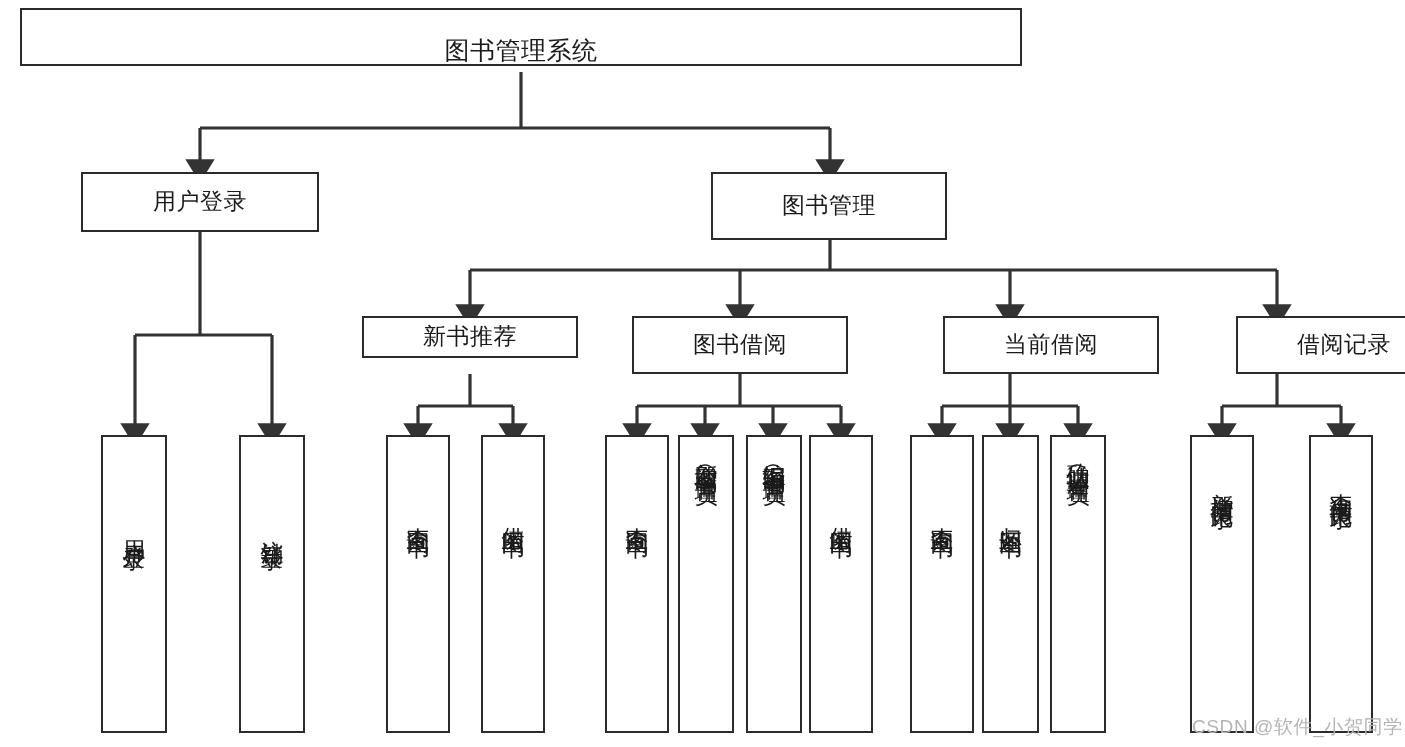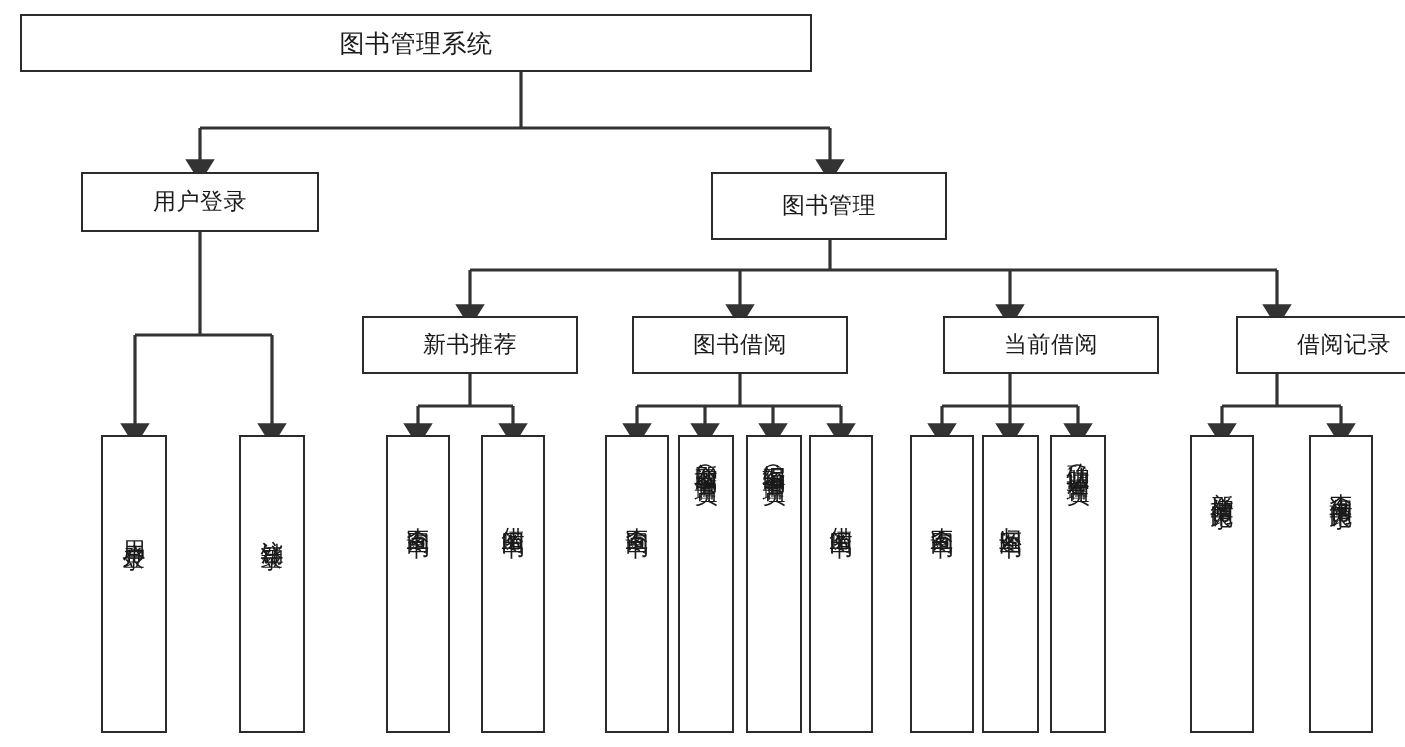--- a/index.html
+++ b/index.html
@@ -117,32 +117,32 @@
       <path d="M1010,406 L1010,427" marker-end="url(#arw)"></path>
       <path d="M1078,406 L1078,427" marker-end="url(#arw)"></path>
 
       <path d="M1277,374 L1277,406"></path>
       <path d="M1222,406 L1341,406"></path>
       <path d="M1222,406 L1222,427" marker-end="url(#arw)"></path>
       <path d="M1341,406 L1341,427" marker-end="url(#arw)"></path>
     </g>
   </svg>
 
-  <div class="node horiz" id="title-node" style="left:20px; top:14px; width:792px; height:58px;">
+  <div class="node horiz" id="title-node" style="left:20px; top:8px; width:1002px; height:58px;align-items:flex-end;">
     <span class="lbl">图书管理系统</span>
   </div>
 
   <div class="node horiz" style="left:81px; top:172px; width:238px; height:60px;">
     <span class="lbl">用户登录</span>
   </div>
   <div class="node horiz" style="left:711px; top:172px; width:236px; height:68px;">
     <span class="lbl">图书管理</span>
   </div>
 
-  <div class="node horiz" style="left:362px; top:316px; width:216px; height:58px;">
+  <div class="node horiz" style="left:362px; top:316px; width:216px; height:42px;">
     <span class="lbl">新书推荐</span>
   </div>
   <div class="node horiz" style="left:632px; top:316px; width:216px; height:58px;">
     <span class="lbl">图书借阅</span>
   </div>
   <div class="node horiz" style="left:902px; top:316px; width:216px; height:58px;margin-left:41px;">
     <span class="lbl">当前借阅</span>
   </div>
   <div class="node horiz" style="left:1236px; top:316px; width:216px; height:58px;">
     <span class="lbl">借阅记录</span>
@@ -185,14 +185,15 @@
     <span class="lbl">确认归还（管理员）</span>
   </div>
 
   <div class="node vert" style="left:1190px; top:435px; width:64px; height:298px; padding-top:38px;">
     <span class="lbl">新增借阅记录</span>
   </div>
   <div class="node vert" style="left:1309px; top:435px; width:64px; height:298px; padding-top:38px;">
     <span class="lbl">查询借阅记录</span>
   </div>
 
+  <div class="watermark" style="left:1192px; top:714px;">CSDN @软件_小贺同学</div>
 
 </div>
 
 </body></html>

